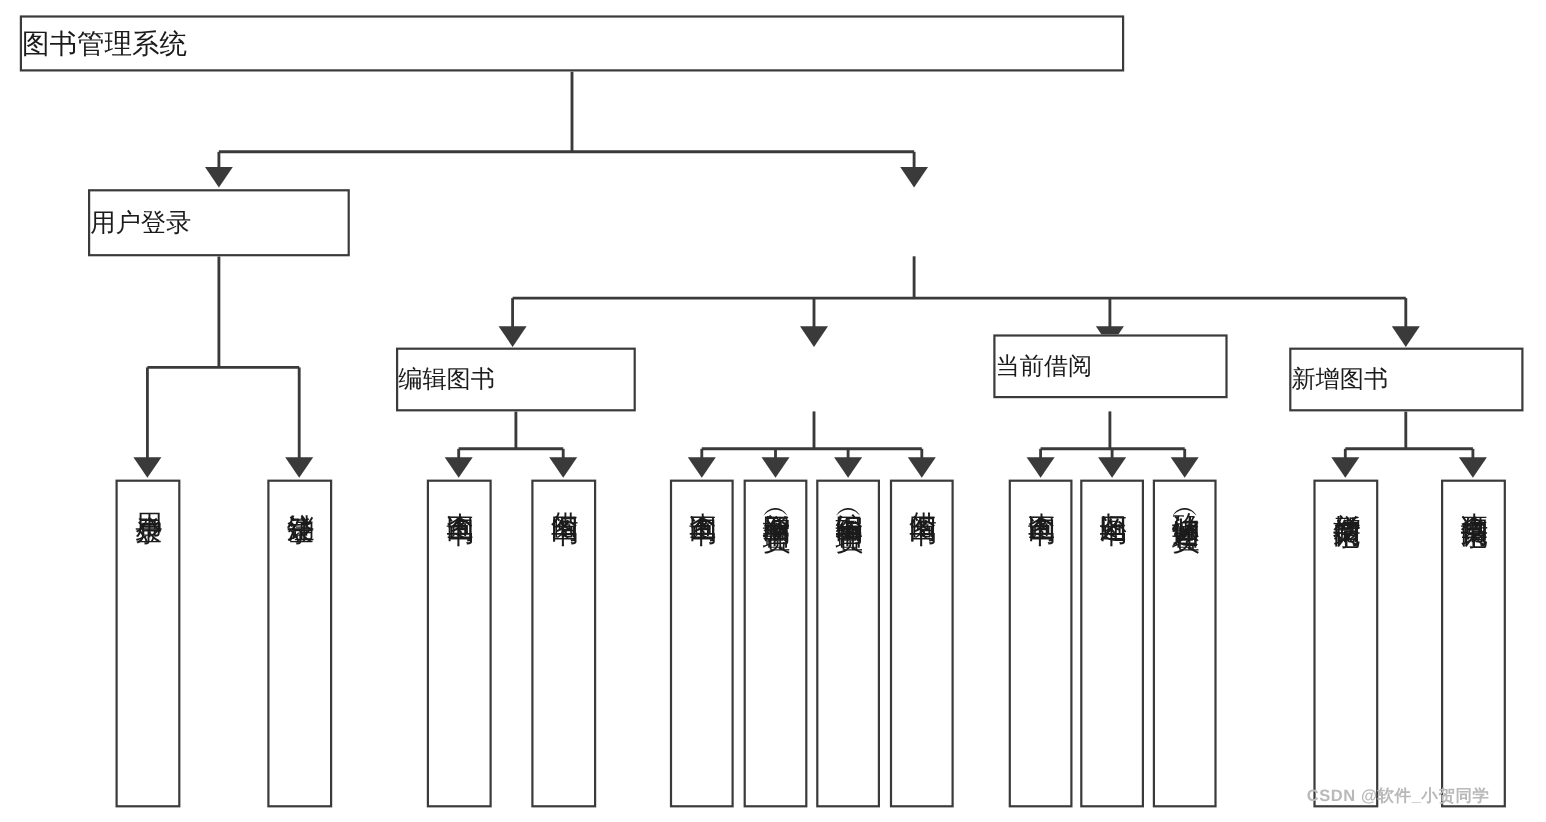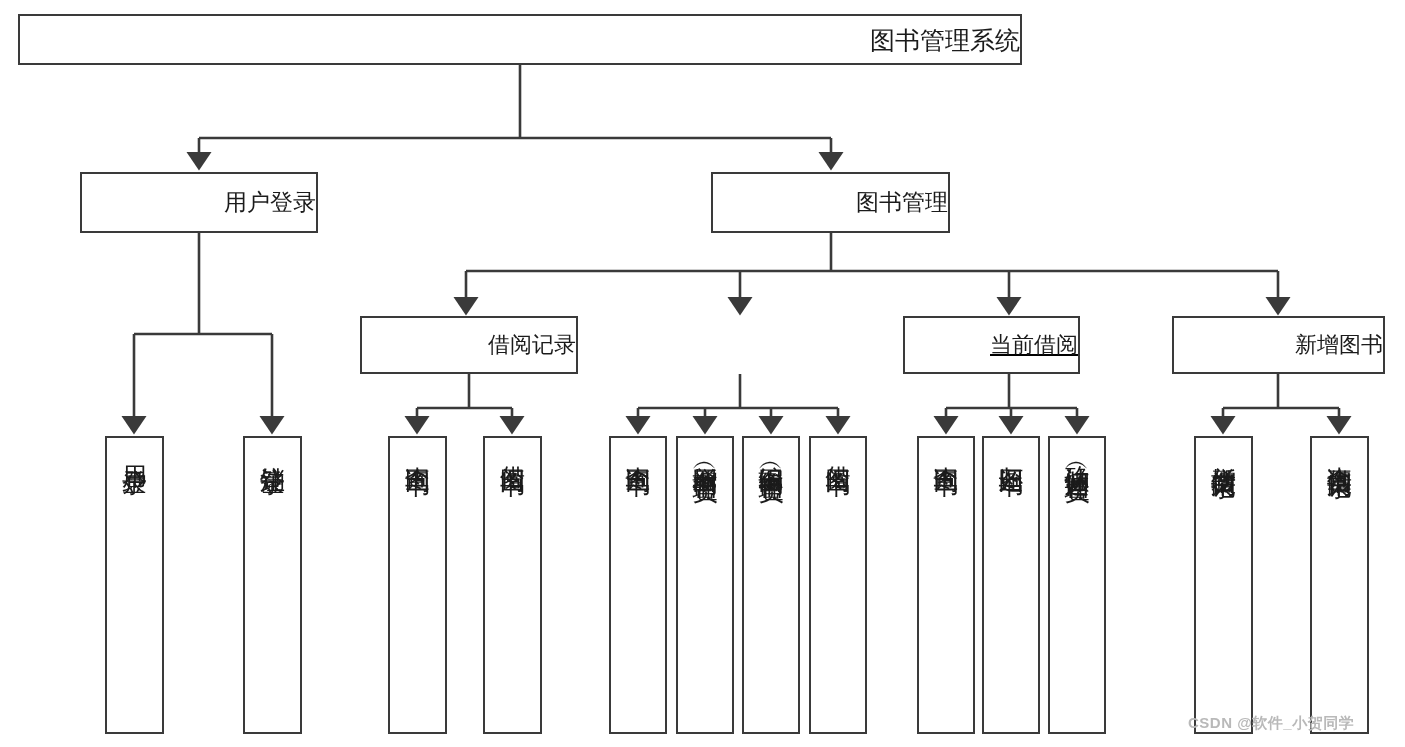--- a/index.html
+++ b/index.html
@@ -1,21 +1,21 @@
 <!DOCTYPE html>
 <html><head>
 <meta charset="utf-8">
 <style>
   html,body{margin:0;padding:0;background:#ffffff;}
   body{font-family:"Liberation Sans","DejaVu Sans",sans-serif;}
   #canvas{position:relative;width:1405px;height:747px;background:#ffffff;overflow:hidden;}
   #edges{position:absolute;left:0;top:0;width:1405px;height:747px;pointer-events:none;}
 
   .node{position:absolute;box-sizing:border-box;background:#ffffff;
-        border:2px solid #3a3a3a;display:flex;align-items:center;justify-content:flex-end;}
+        border:2px solid #3a3a3a;display:flex;align-items:center;justify-content:flex-start;}
   .node .lbl{color:#1b1b1b;text-align:center;line-height:1.12;white-space:pre;}
 
   
   .n-root .lbl{font-size:25px;}
   .n-l1  .lbl{font-size:23px;}
   .n-l2  .lbl{font-size:22px;}
 
   
   .leaf{align-items:flex-start;justify-content:center;padding-top:8px;}
   .leaf .lbl{
@@ -84,28 +84,25 @@
     </g>
   </svg>
 
   <div class="node n-root" style="left:18px;top:14px;width:1004px;height:51px;">
     <span class="lbl">图书管理系统</span>
   </div>
 
   <div class="node n-l1" style="left:80px;top:172px;width:238px;height:61px;">
     <span class="lbl">用户登录</span>
   </div>
-  <div class="node n-l1" style="left:711px;top:172px;width:239px;height:61px;">
-    <span class="lbl">图书管理</span>
-  </div>
 
   <div class="node n-l2" style="left:360px;top:316px;width:218px;height:58px;">
-    <span class="lbl">借阅记录</span>
+    <span class="lbl">编辑图书</span>
   </div>
-  <div class="node n-l2" style="left:903px;top:316px;width:177px;height:58px;text-decoration:underline;">
+  <div class="node n-l2" style="left:903px;top:304px;width:213px;height:58px;">
     <span class="lbl">当前借阅</span>
   </div>
   <div class="node n-l2" style="left:1172px;top:316px;width:213px;height:58px;">
     <span class="lbl">新增图书</span>
   </div>
 
   <div class="node leaf" style="left:105px;top:436px;width:59px;height:298px;">
     <span class="lbl">用户登录</span>
   </div>
   <div class="node leaf" style="left:243px;top:436px;width:59px;height:298px;">

